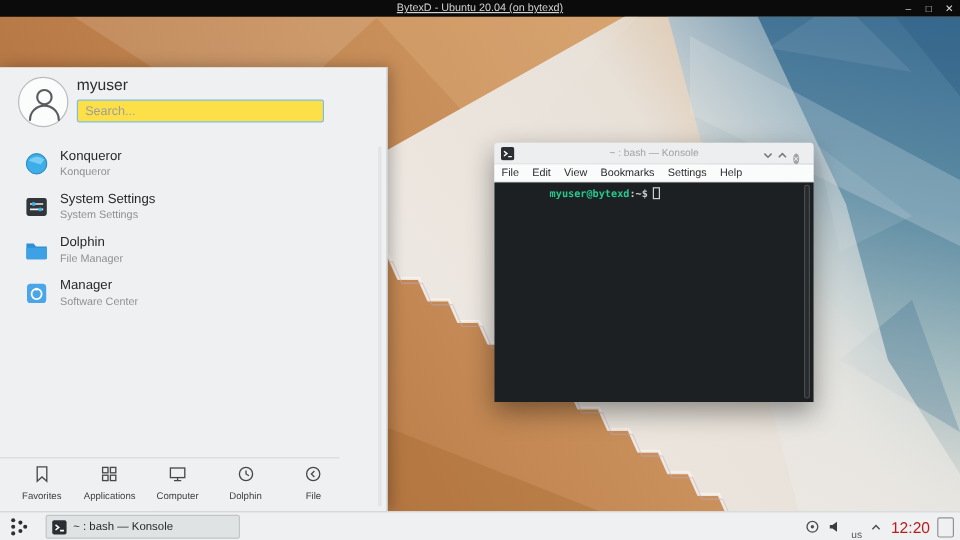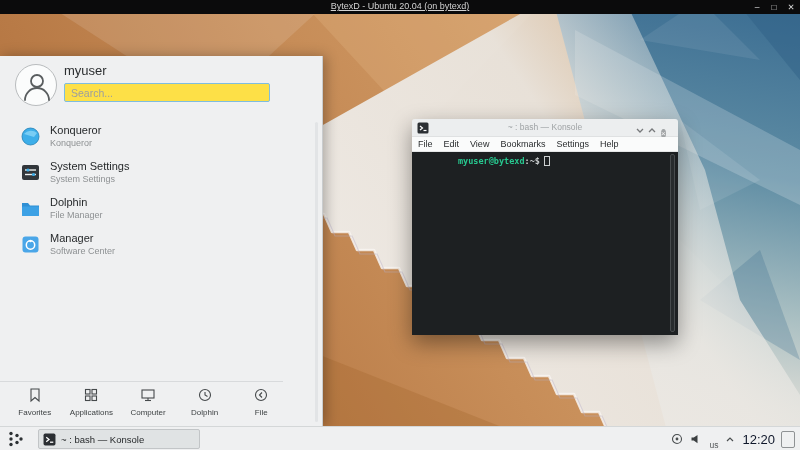--- a/index.html
+++ b/index.html
@@ -68,21 +68,21 @@
   .taskbar { position:absolute; left:0; top:426px; width:800px; height:24px; background:#eff0f1; border-top:1px solid #d4d7d8; }
   .launcher-btn { position:absolute; left:0; top:0; width:34px; height:24px; cursor:pointer; }
   .launcher-btn svg { margin:3px 0 0 7px; }
   .task-btn { position:absolute; left:38px; top:2px; width:162px; height:20px; background:#e0e3e4;
               border:1px solid #c2c5c7; border-radius:2px; cursor:pointer; }
   .task-btn .task-icon { position:absolute; left:4px; top:3px; }
   .task-btn .task-label { position:absolute; left:22px; top:4px; font-size:9.5px; color:#26292b; }
   .tray { position:absolute; right:0; top:0; height:24px; display:flex; align-items:center; }
   .tray-item { margin-right:7px; cursor:pointer; display:flex; align-items:center; }
   .kbd-layout { font-size:8.5px; color:#55585a;margin-top:12px; }
-  .clock { font-size:13px; color:#0f172a; margin-right:6px; cursor:pointer; }
+  .clock { font-size:13px; color:#b91c1c; margin-right:6px; cursor:pointer; }
   .show-desktop { width:14px; height:17px; border:1px solid #8f9294; border-radius:2px; margin-right:5px; cursor:pointer; }
 </style>
 </head>
 <body>
 
 <div class="topbar">
   <span class="topbar-title">BytexD - Ubuntu 20.04 (on bytexd)</span>
   <span class="topbar-controls">
     <span>–</span>
     <span>□</span>

